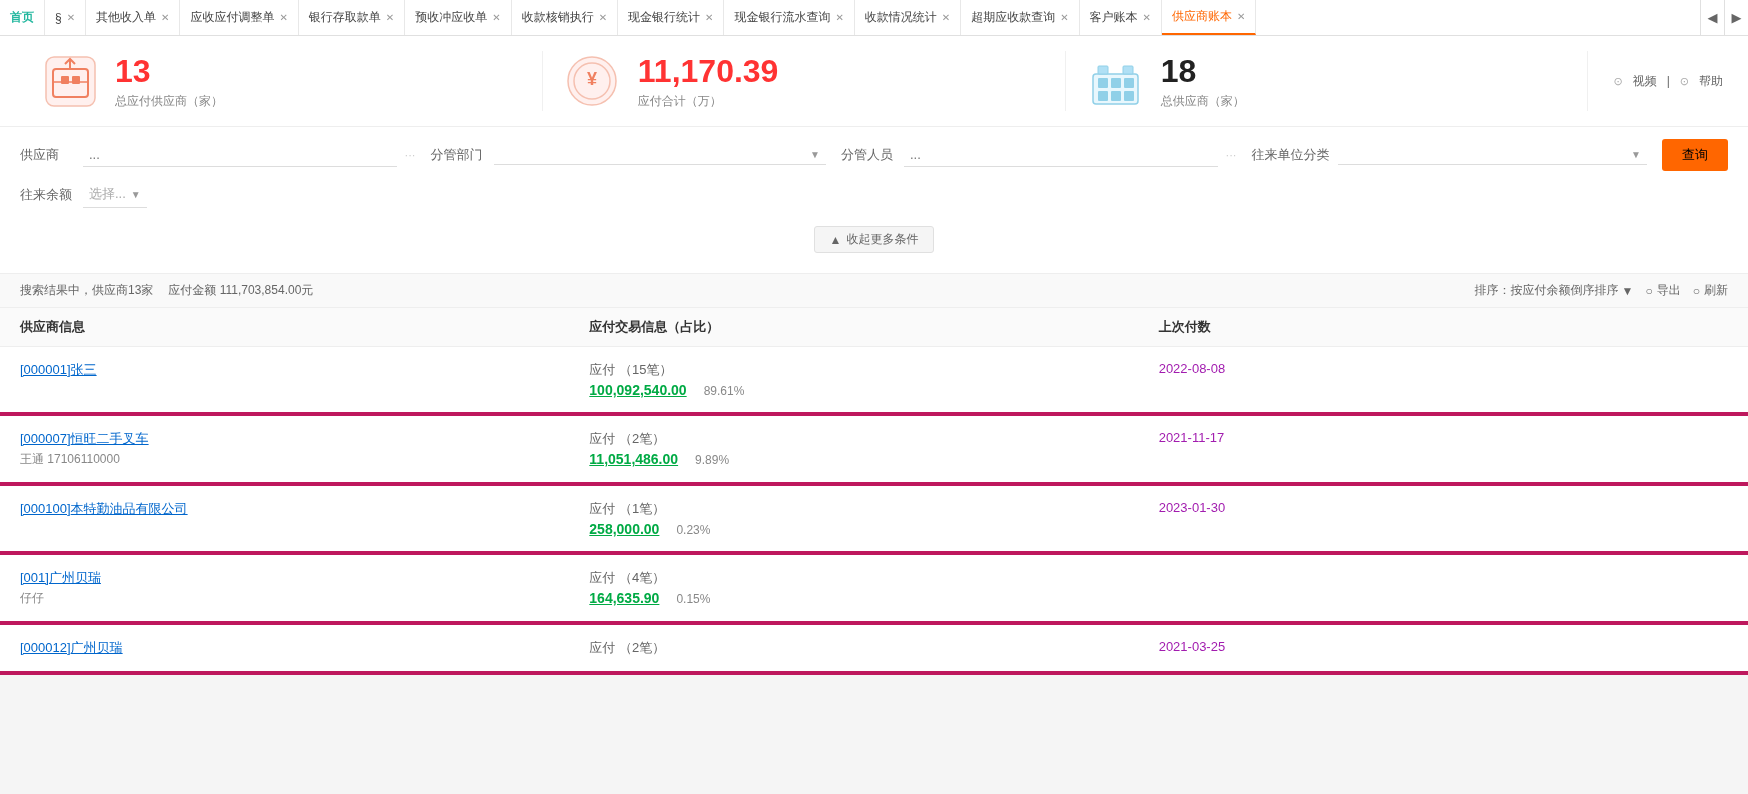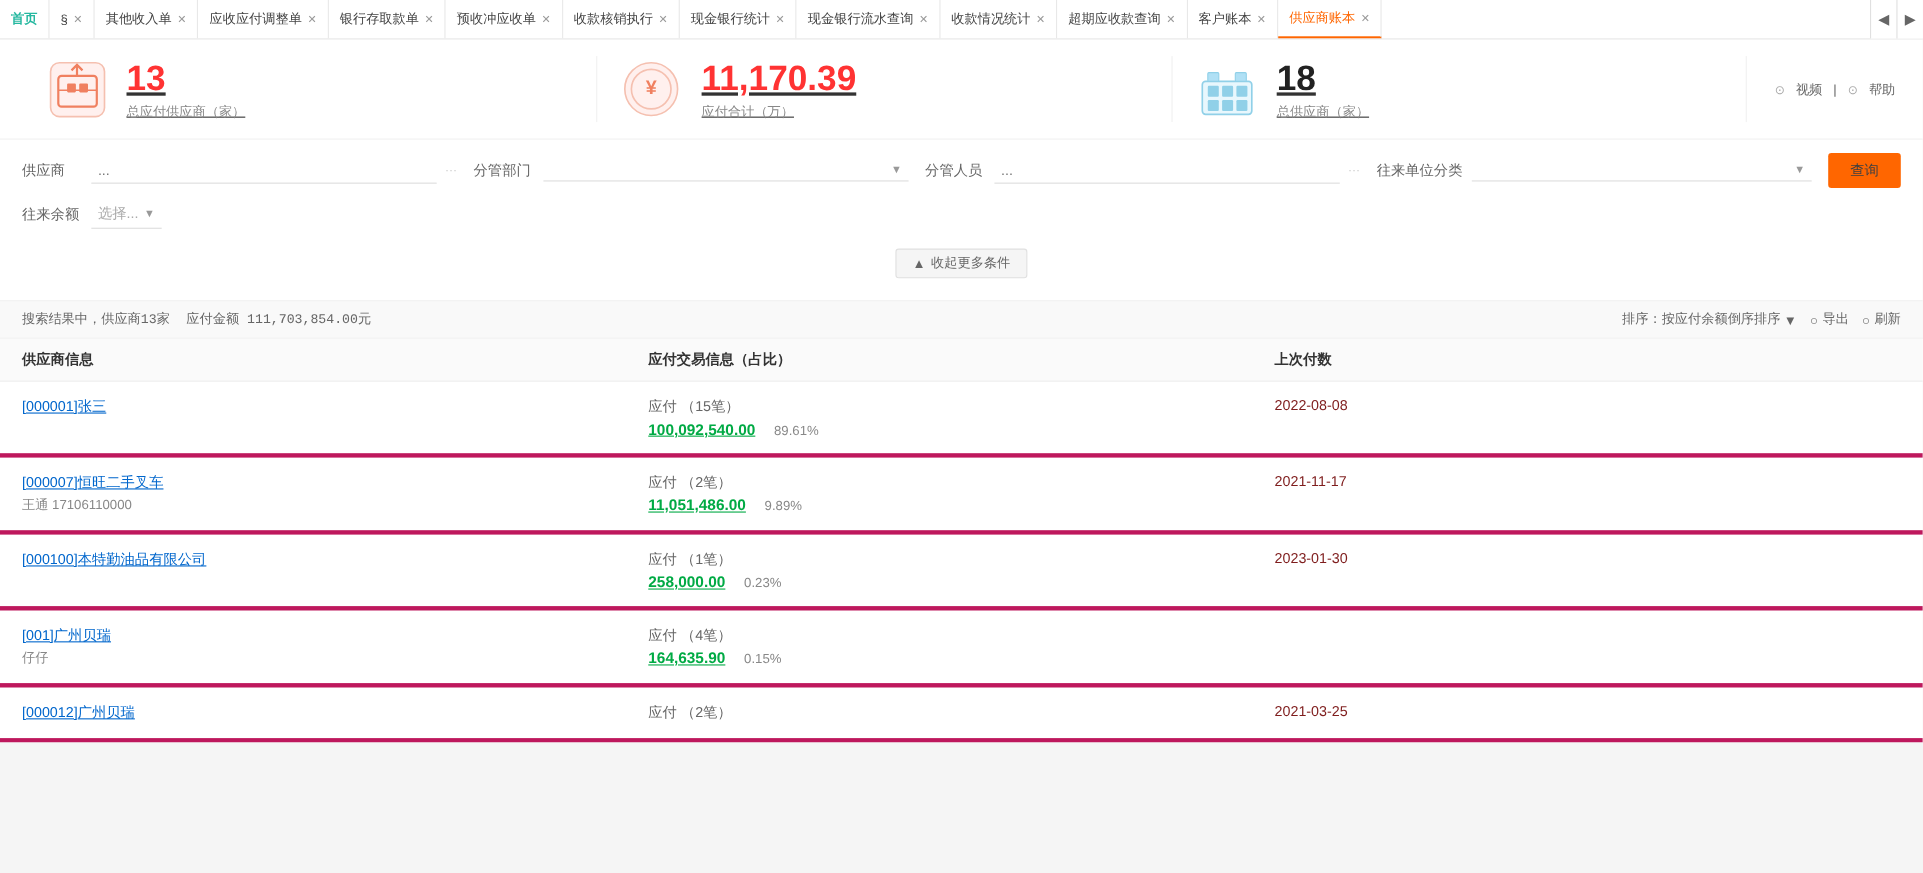--- a/index.html
+++ b/index.html
@@ -57,21 +57,20 @@
       padding: 15px 20px;
       border-bottom: 1px solid #eee;
       align-items: center;
     }
     .summary-item {
       display: flex;
       align-items: center;
       flex: 1;
       border-right: 1px solid #f0f0f0;
       padding: 0 20px;
-      text-decoration: underline;
     }
     .summary-item:last-child { border-right: none; }
     .summary-icon {
       width: 60px;
       height: 60px;
       margin-right: 15px;
       display: flex;
       align-items: center;
       justify-content: center;
     }
@@ -144,21 +143,21 @@
       background: transparent;
       color: #333;
       display: flex;
       align-items: center;
       justify-content: space-between;
       cursor: pointer;
     }
     .dropdown-arrow { color: #999; font-size: 10px; margin-left: 5px; }
     .search-btn {
       background: #ff6600;
-      color: #404040;
+      color: #000000;
       border: none;
       padding: 7px 20px;
       border-radius: 3px;
       cursor: pointer;
       font-size: 13px;
       white-space: nowrap;
     }
     .collapse-btn {
       display: flex;
       align-items: center;
@@ -179,21 +178,21 @@
     .result-bar {
       display: flex;
       align-items: center;
       justify-content: space-between;
       background: #f9f9f9;
       padding: 8px 20px;
       border-bottom: 1px solid #eee;
       font-size: 12px;
       color: #666;
     }
-    .result-bar-left { display: flex; gap: 15px; font-family: Liberation Mono, monospace; }
+    .result-bar-left { display: flex; gap: 15px; }
     .result-bar-right { display: flex; align-items: center; gap: 12px; }
     .sort-btn {
       display: flex;
       align-items: center;
       gap: 3px;
       cursor: pointer;
       color: #666;
     }
     .action-btn {
       display: flex;
@@ -244,21 +243,21 @@
       font-weight: bold;
       text-decoration: underline;
       cursor: pointer;
     }
     .transaction-percent {
       color: #888;
       font-size: 12px;
       margin-left: 12px;
     }
     .transaction-row { display: flex; align-items: baseline; gap: 5px; margin-top: 3px; }
-    .last-payment { color: #7f1d1d; font-size: 13px; }
+    .last-payment { color: #a21caf; font-size: 13px; }
   </style>
 </head>
 <body>
 
 <div class="top-nav">
   <div class="nav-item nav-home">
     <span>首页</span>
   </div>
   <div class="nav-item">
     <span>§</span>

